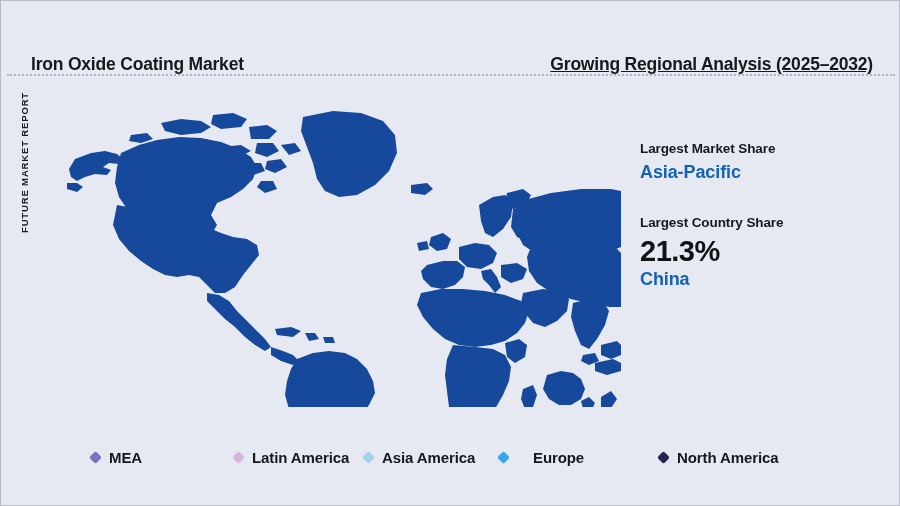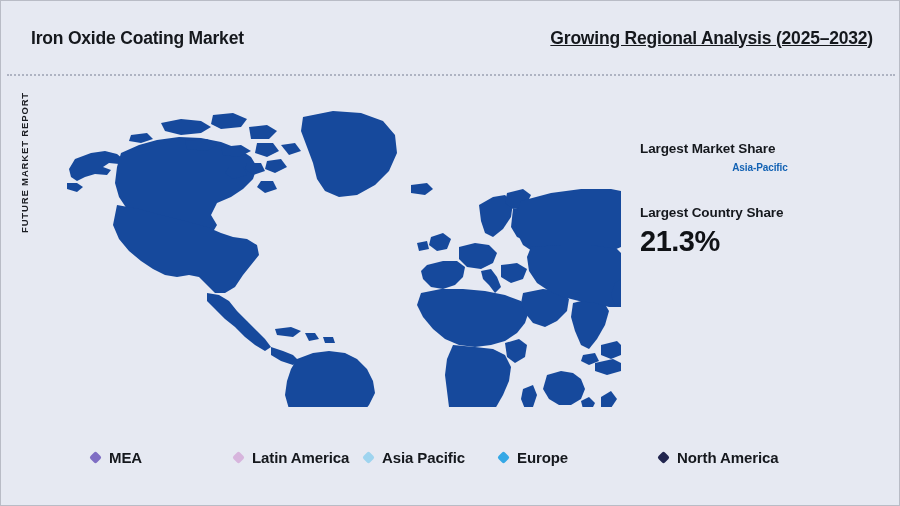--- a/index.html
+++ b/index.html
@@ -25,21 +25,21 @@
   
   .header {
     position: absolute;
     left: 0;
     top: 0;
     width: 900px;
     height: 74px;
     box-sizing: border-box;
     padding: 0 28px 0 30px;
     display: flex;
-    align-items: center;
+    align-items: flex-end;
     justify-content: space-between;
   }
   .header-title {
     font-size: 17.5px;
     font-weight: bold;
     color: #15181d;
     letter-spacing: -0.2px;
     white-space: nowrap;
   }
   .header-subtitle {
@@ -106,45 +106,44 @@
   }
   .stat-value {
     font-size: 29px;
     font-weight: bold;
     color: #101216;
     line-height: 1.05;
     letter-spacing: -0.5px;
   }
   .stat-region {
     margin-top: 3px;
-    font-size: 10px;
+    font-size: 18px;
     font-weight: bold;
     color: #1362b4;
     letter-spacing: -0.1px;
-    text-align: center;
   }
 
   
   .legend {
     position: absolute;
     left: 90px;
     top: 448px;
     width: 740px;
     display: flex;
     align-items: center;
   }
   .legend-item {
     display: flex;
     align-items: center;
     white-space: nowrap;
   }
   .legend-item.i0 { width: 143px; }
   .legend-item.i1 { width: 130px; }
   .legend-item.i2 { width: 135px; }
-  .legend-item.i3 { width: 160px; }
+  .legend-item.i3 { width: 160px; gap: 16px; }
   .legend-item.i4 { width: 150px; }
 
   .legend-dot {
     width: 9px;
     height: 9px;
     margin-right: 9px;
     flex: none;
     transform: rotate(45deg);
     border-radius: 2px;
   }
@@ -253,39 +252,40 @@
   <div class="stats">
 
     <div class="stat-block">
       <div class="stat-label">Largest Market Share</div>
       <div class="stat-region">Asia-Pacific</div>
     </div>
 
     <div class="stat-block">
       <div class="stat-label">Largest Country Share</div>
       <div class="stat-value">21.3%</div>
+      <div class="stat-region">China</div>
     </div>
 
   </div>
 
   <div class="legend">
 
     <div class="legend-item i0">
       <span class="legend-dot" style="background: rgb(127, 110, 196);"></span>
       <span class="legend-text">MEA</span>
     </div>
 
     <div class="legend-item i1">
       <span class="legend-dot" style="background: rgb(215, 181, 221);"></span>
       <span class="legend-text">Latin America</span>
     </div>
 
     <div class="legend-item i2">
       <span class="legend-dot" style="background: rgb(158, 212, 239);"></span>
-      <span class="legend-text">Asia Pacific</span>
+      <span class="legend-text">Asia America</span>
     </div>
 
     <div class="legend-item i3">
       <span class="legend-dot" style="background: rgb(53, 168, 230);"></span>
       <span class="legend-text">Europe</span>
     </div>
 
     <div class="legend-item i4">
       <span class="legend-dot" style="background: rgb(34, 38, 79);"></span>
       <span class="legend-text">North America</span>

